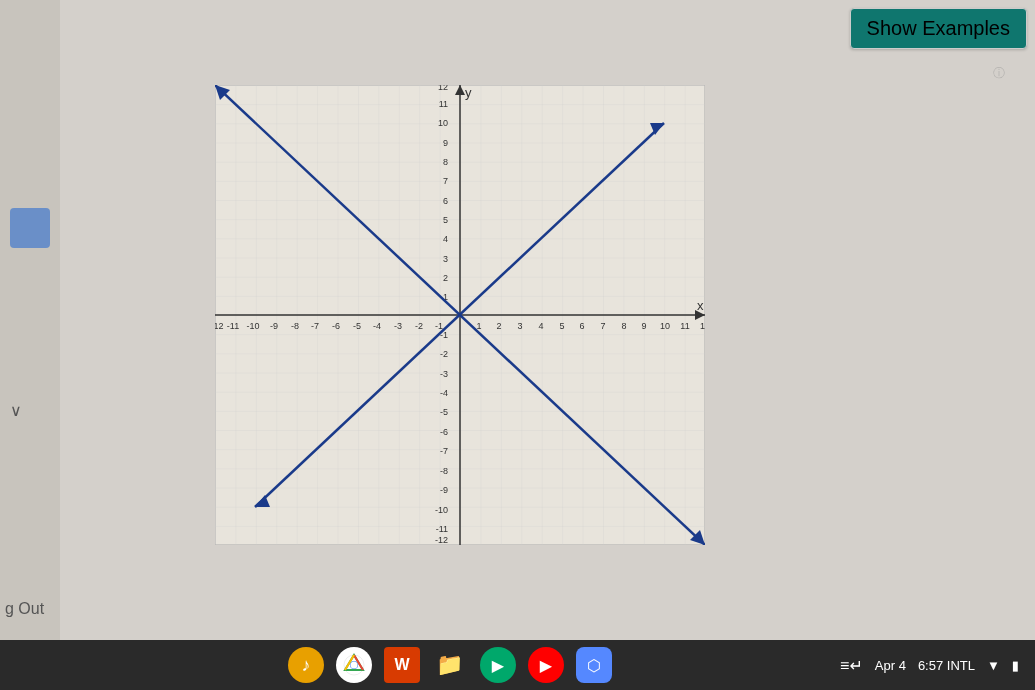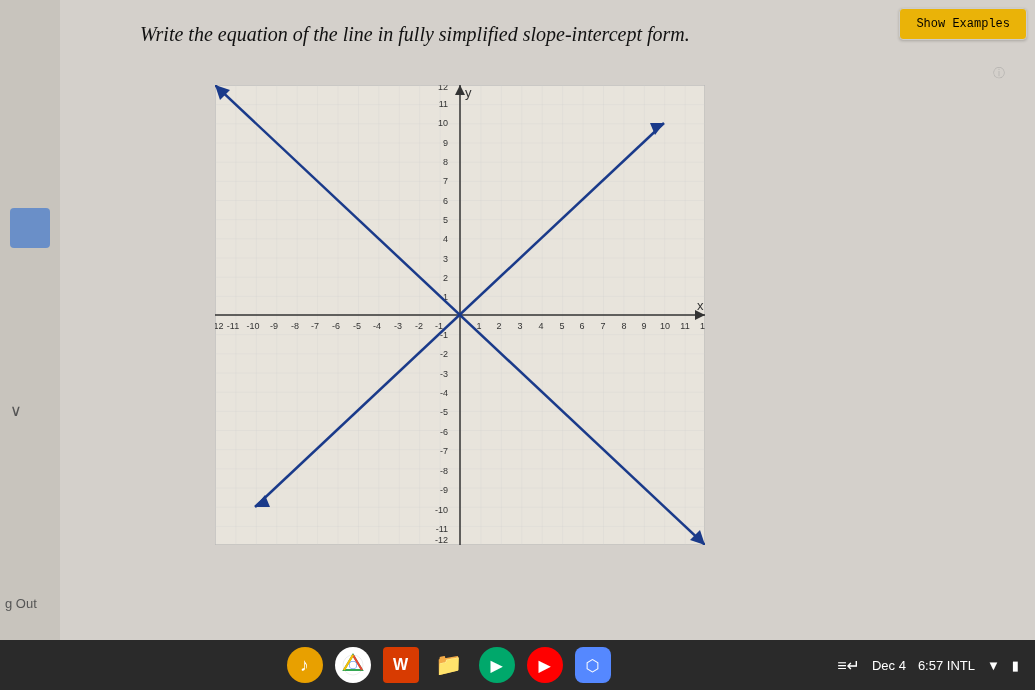--- a/index.html
+++ b/index.html
@@ -30,27 +30,27 @@
       width: 60px;
       height: 640px;
       background: #c8c4bd;
     }
 
     
     .show-examples-btn {
       position: absolute;
       top: 8px;
       right: 8px;
-      background: #eab308;
+      background: #0f766e;
       border: 1px solid #ccc;
       border-radius: 4px;
       padding: 8px 16px;
-      font-size: 12px;
+      font-size: 20px;
       cursor: pointer;
-      font-family: Liberation Mono, monospace;
+      font-family: Liberation Sans, sans-serif;
       box-shadow: 0 1px 3px rgba(0,0,0,0.2);
     }
 
     
     .question-text {
       position: absolute;
       top: 20px;
       left: 80px;
       right: 200px;
       font-size: 20px;
@@ -117,23 +117,23 @@
       background: #a8a4a0;
       border-radius: 4px;
     }
     .sidebar-item.blue {
       background: #6a8fc8;
     }
 
     
     .sign-out {
       position: absolute;
-      bottom: 79px;
+      bottom: 72px;
       left: 5px;
-      font-size: 13px;
+      font-size: 16px;
       color: #555;
       font-family: Arial, sans-serif;
     }
 
     
     .sidebar-arrow {
       position: absolute;
       left: 10px;
       font-size: 16px;
       color: #555;
@@ -148,21 +148,20 @@
   <div style="height:150px;"></div>
   <span class="sidebar-arrow" style="bottom:220px;">∨</span>
 </div>
 
 <div class="sign-out">g Out</div>
 
 <div class="main-content">
 
   <button class="show-examples-btn">Show Examples</button>
 
-  <div class="question-text">Write the equation of the line in fully simplified slope-intercept form.</div>
 
   <div class="graph-container">
     <svg width="490" height="460" viewBox="0 0 490 460" style="display:block;">
 
       <rect x="0" y="0" width="490" height="460" fill="#e8e4dc" stroke="#aaa" stroke-width="1"></rect>
 
       <defs>
         <pattern id="smallGrid" width="20.42" height="19.17" patternUnits="userSpaceOnUse">
           <path d="M 20.42 0 L 0 0 0 19.17" fill="none" stroke="#ccc" stroke-width="0.5"></path>
         </pattern>
@@ -289,18 +288,18 @@
       <span style="color:white;font-size:16px;">▶</span>
     </div>
 
     <div class="taskbar-icon-circle" style="background:#5588ff;border-radius:8px;">
       <span style="color:white;font-size:16px;">⬡</span>
     </div>
   </div>
 
   <div class="taskbar-right">
     <span style="font-size:16px;">≡↵</span>
-    <span>Dec 4</span>
+    <span>Apr 4</span>
     <span>6:57 INTL</span>
     <span>▼</span>
     <span>▮</span>
   </div>
 </div>
 
 </body></html>

